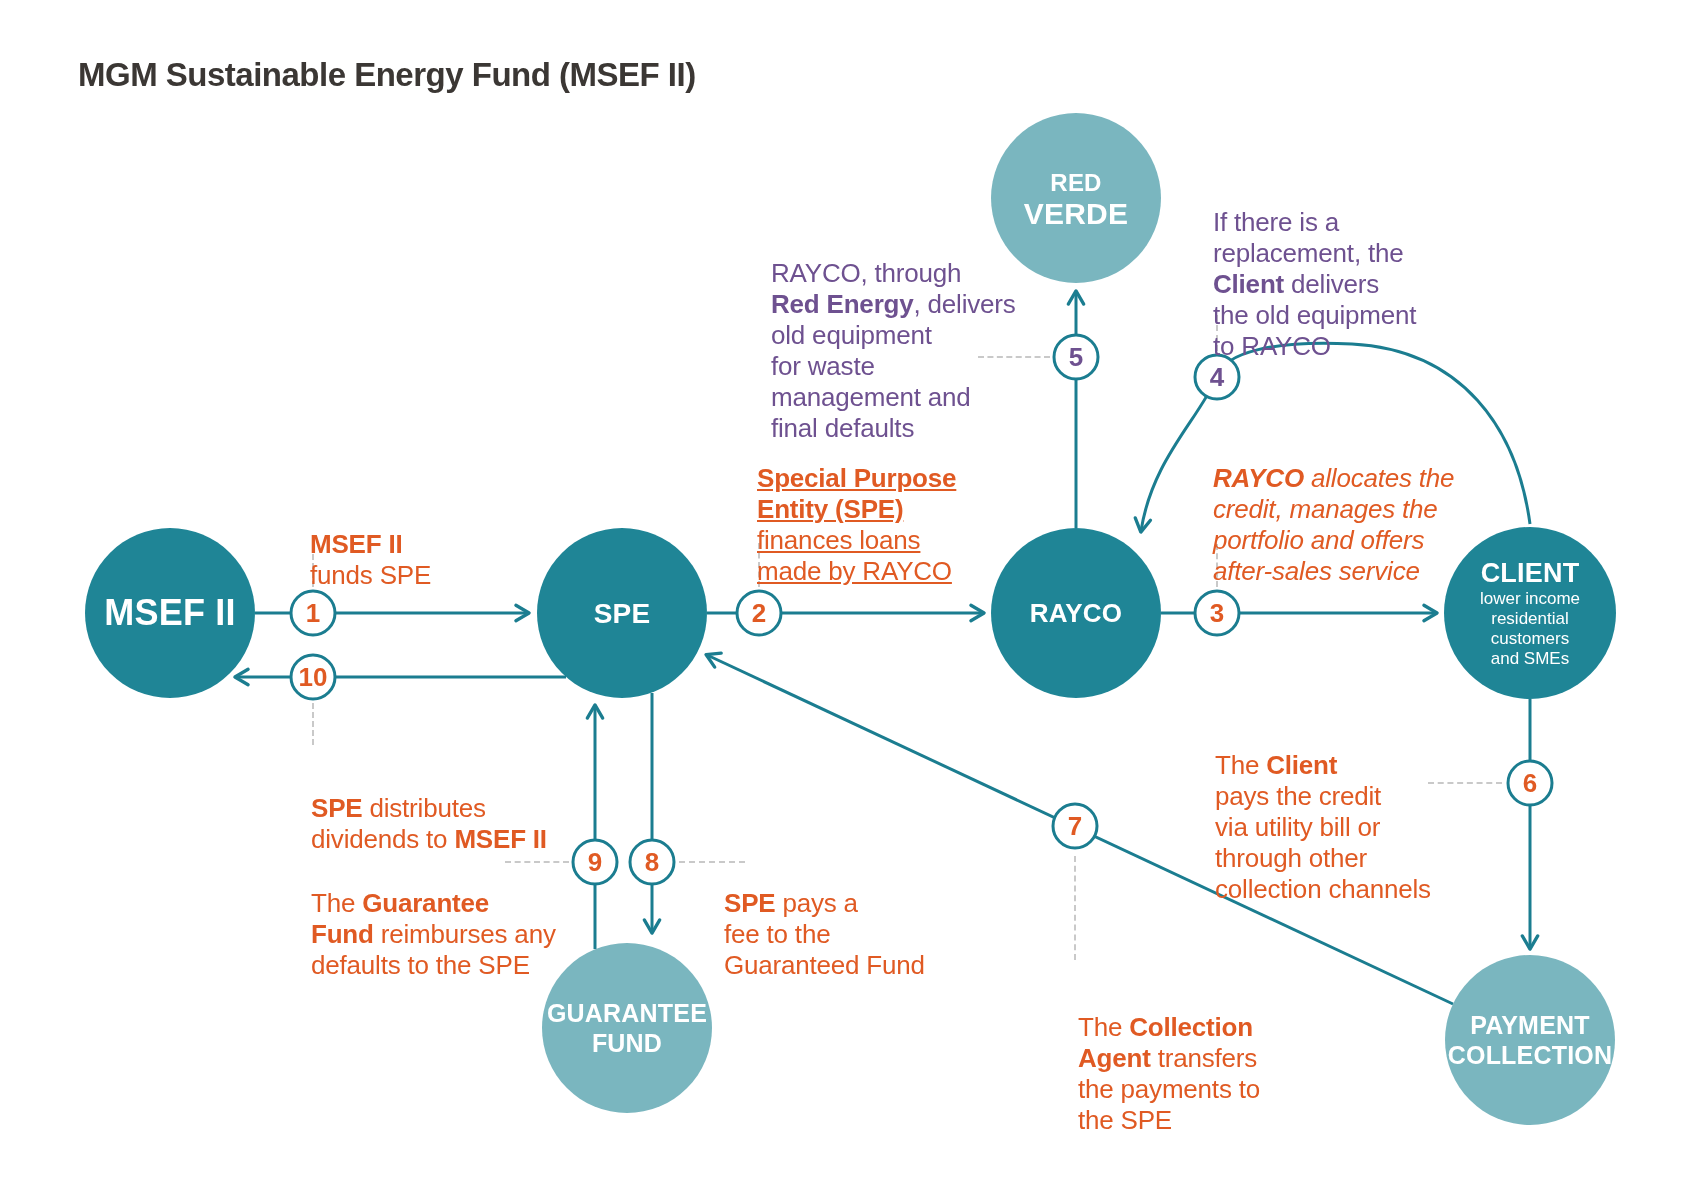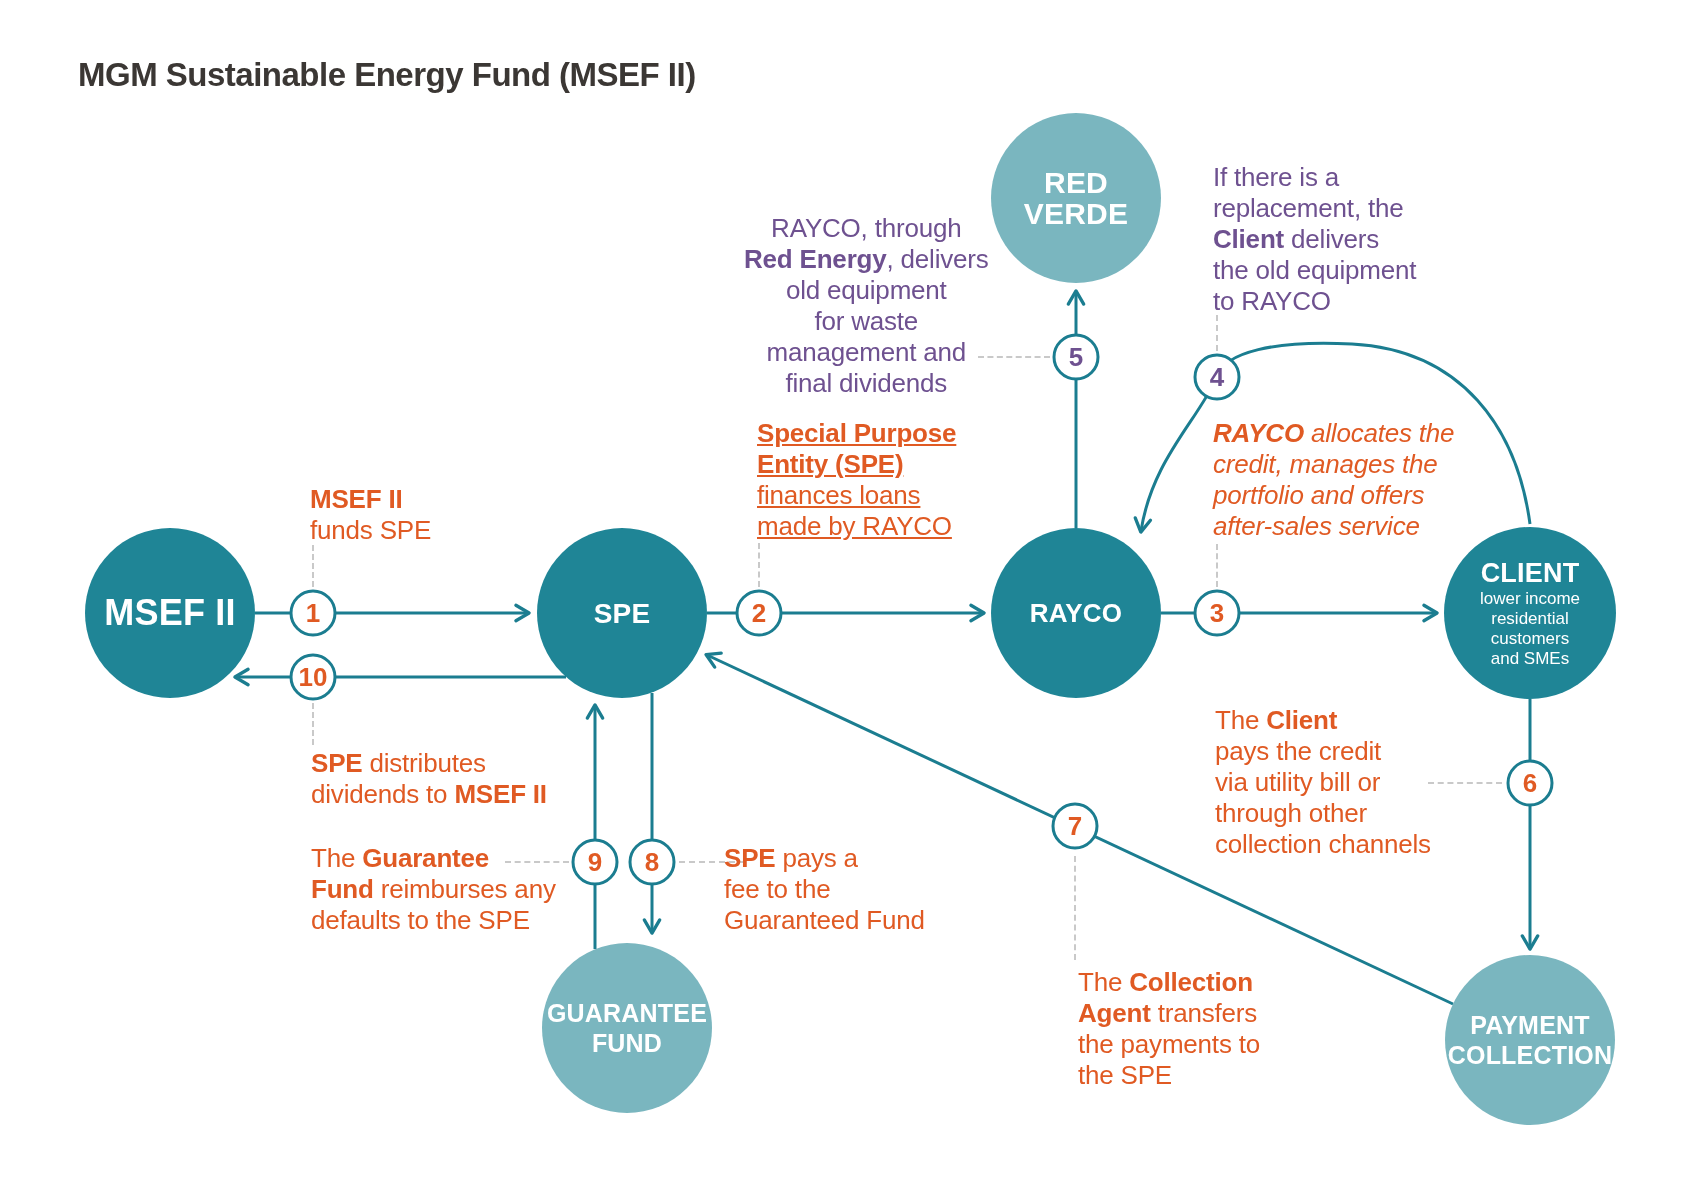--- a/index.html
+++ b/index.html
@@ -25,21 +25,21 @@
   .dash-h{position:absolute;height:0;border-top:2px dashed #c9c9c9;z-index:2;}
 
   
   .badge{position:absolute;width:47px;height:47px;box-sizing:border-box;border:3px solid #1b7d90;
          border-radius:50%;background:#ffffff;display:flex;align-items:center;justify-content:center;
          font-size:26px;font-weight:700;transform:translate(-50%,-50%);z-index:6;}
   .badge.orange{color:#e05a23;}
   .badge.purple{color:#6e5190;}
 
   
-  .anno{position:absolute;font-size:26px;line-height:31px;letter-spacing:-0.2px;z-index:6;white-space:nowrap;}
+  .anno{position:absolute;font-size:26px;line-height:31px;letter-spacing:-0.2px;z-index:6;white-space:nowrap;margin-top:45px;}
   .anno.orange{color:#e05a23;}
   .anno.purple{color:#6e5190;}
   .anno .seg-b{font-weight:700;}
 </style>
 </head>
 <body>
 
 <div class="stage">
 
   <h1 class="title">MGM Sustainable Energy Fund (MSEF II)</h1>
@@ -48,21 +48,21 @@
       <div class="node dark" style="left: 170px; top: 613px; width: 170px; height: 170px;">
         <div class="node-line" style="font-size: 36px; line-height: 42px;">MSEF II</div>
       </div>
       <div class="node dark" style="left: 622px; top: 613px; width: 170px; height: 170px;">
         <div class="node-line" style="font-size: 28px; line-height: 33px;">SPE</div>
       </div>
       <div class="node dark" style="left: 1076px; top: 613px; width: 170px; height: 170px;">
         <div class="node-line" style="font-size: 26px; line-height: 31px;">RAYCO</div>
       </div>
       <div class="node light" style="left: 1076px; top: 198px; width: 170px; height: 170px;">
-        <div class="node-line" style="font-size: 30px; line-height: 31px;">RED</div>
+        <div class="node-line" style="font-size: 24px; line-height: 31px;">RED</div>
         <div class="node-line" style="font-size: 30px; line-height: 31px;">VERDE</div>
       </div>
       <div class="node dark" style="left: 1530px; top: 613px; width: 172px; height: 172px;">
         <div class="node-line" style="font-size: 27px; line-height: 32px;">CLIENT</div>
         <div class="node-sub">lower income</div>
         <div class="node-sub">residential</div>
         <div class="node-sub">customers</div>
         <div class="node-sub">and SMEs</div>
       </div>
       <div class="node light" style="left: 627px; top: 1028px; width: 170px; height: 170px;">
@@ -136,27 +136,27 @@
         <div><span>portfolio and offers</span></div>
         <div><span>after-sales service</span></div>
       </div>
       <div class="anno purple" style="left: 1213px; top: 162px;">
         <div><span>If there is a</span></div>
         <div><span>replacement, the</span></div>
         <div><span class="seg-b">Client</span><span> delivers</span></div>
         <div><span>the old equipment</span></div>
         <div><span>to RAYCO</span></div>
       </div>
-      <div class="anno purple" style="left: 744px; top: 213px; text-align: center;">
+      <div class="anno purple" style="left: 771px; top: 213px;">
         <div><span>RAYCO, through</span></div>
         <div><span class="seg-b">Red Energy</span><span>, delivers</span></div>
         <div><span>old equipment</span></div>
         <div><span>for waste</span></div>
         <div><span>management and</span></div>
-        <div><span>final dividends</span></div>
+        <div><span>final defaults</span></div>
       </div>
       <div class="anno orange" style="left: 1215px; top: 705px;">
         <div><span>The </span><span class="seg-b">Client</span></div>
         <div><span>pays the credit</span></div>
         <div><span>via utility bill or</span></div>
         <div><span>through other</span></div>
         <div><span>collection channels</span></div>
       </div>
       <div class="anno orange" style="left: 1078px; top: 967px;">
         <div><span>The </span><span class="seg-b">Collection</span></div>

